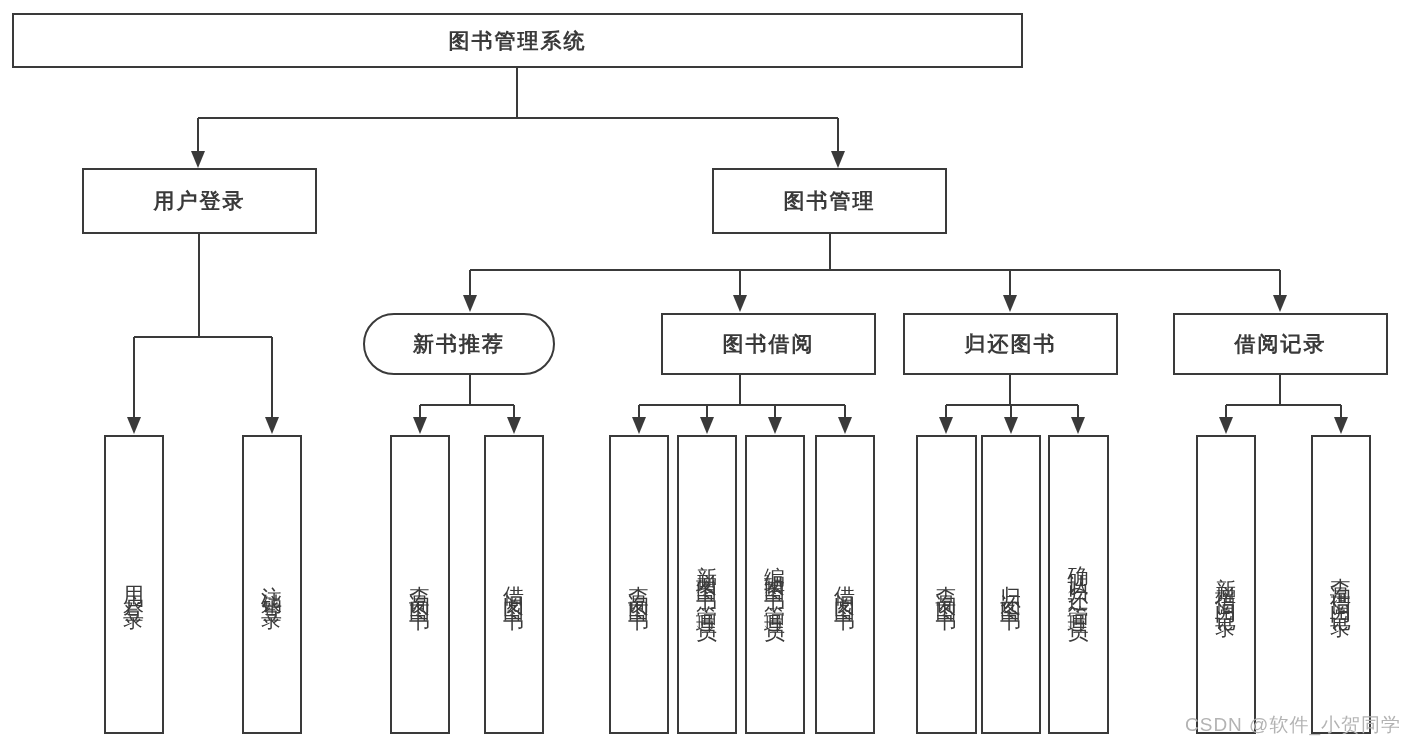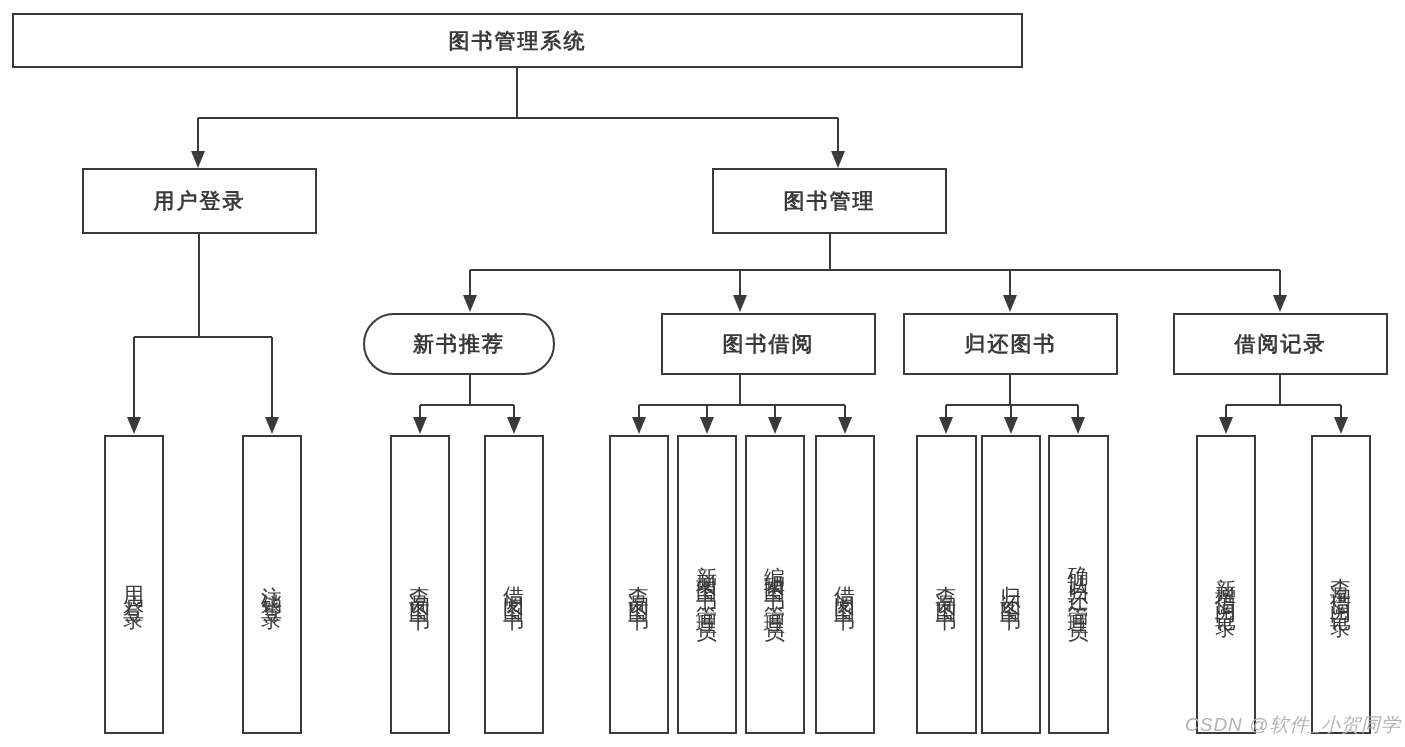--- a/index.html
+++ b/index.html
@@ -33,21 +33,21 @@
     text-orientation: mixed;
     font-size: 21px;
     letter-spacing: 8px;
     line-height: 1;
     white-space: nowrap;
   }
   .watermark {
     position: absolute; z-index: 3;
     left: 1185px; top: 712px;
     font-size: 19px; letter-spacing: 1px;
-    color: var(--watermark); white-space: nowrap; font-style: italic;
+    color: var(--watermark); white-space: nowrap;
   }
 </style>
 </head>
 <body>
 
 <svg id="connectors" width="1405" height="747" viewBox="0 0 1405 747">
   <path d="
     M517 68 V118  M198 118 H838  M198 118 V152  M838 118 V152
     M199 234 V337  M134 337 H272  M134 337 V419  M272 337 V419
     M830 234 V270  M470 270 H1280  M470 270 V297  M740 270 V297  M1010 270 V297  M1280 270 V297

